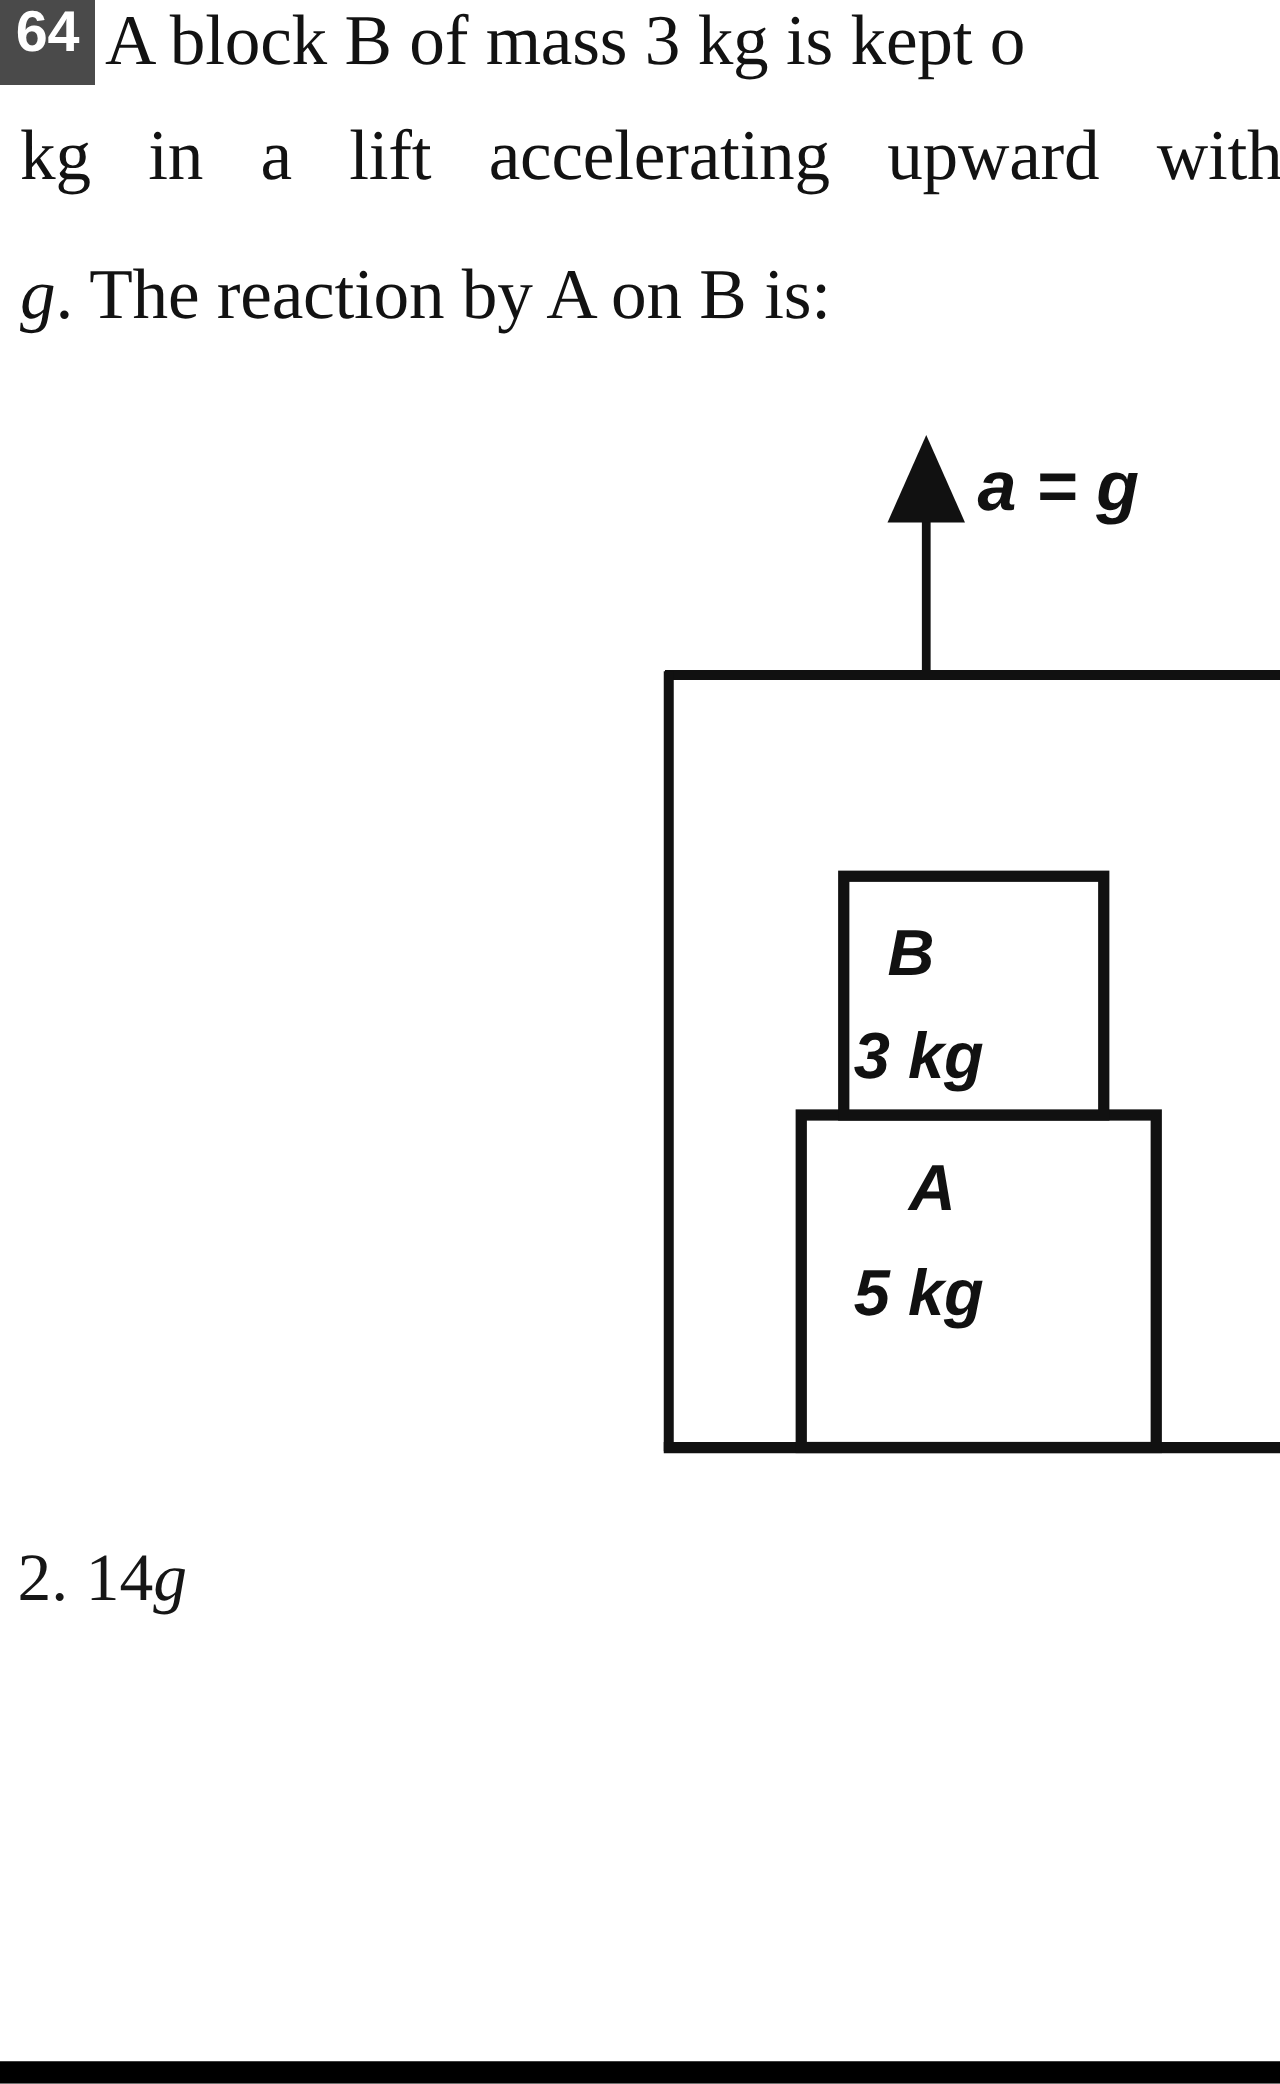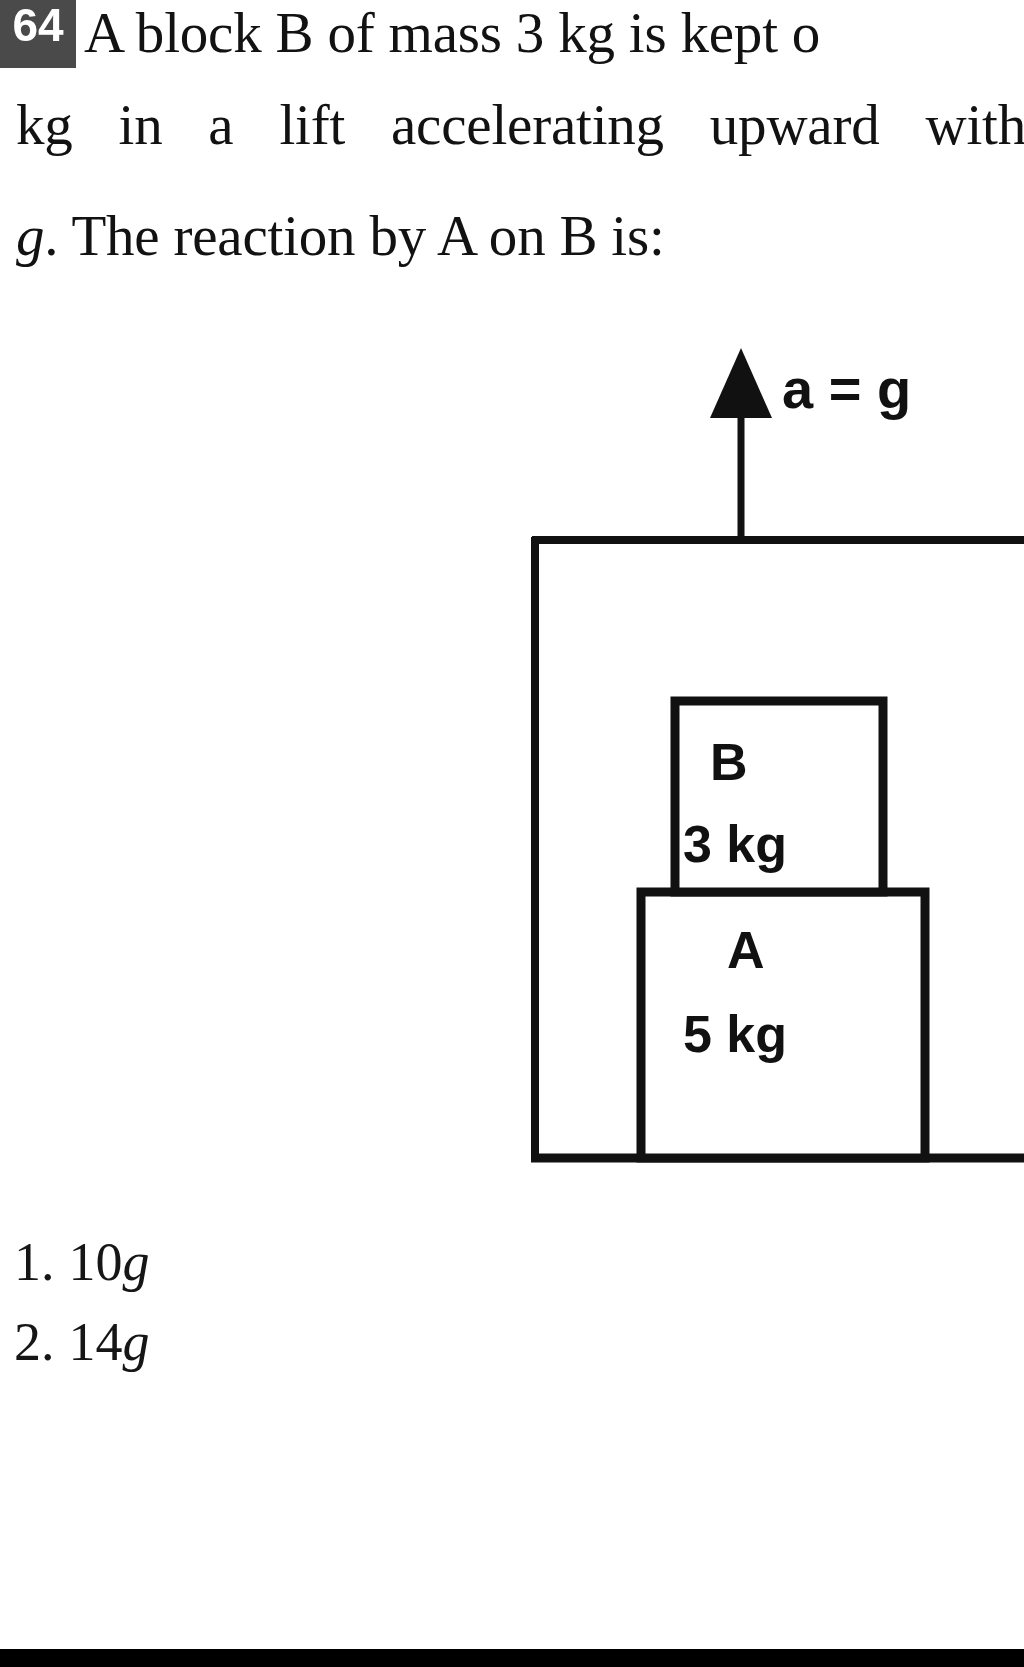--- a/index.html
+++ b/index.html
@@ -76,20 +76,21 @@
   }
   .ital { font-style: italic; }
 
   
   #diagram {
     position: absolute;
     left: 0;
     top: 330;
     width: 1024px;
     height: 840px;
+    font-style: italic;
   }
   #diagram svg { display: block; }
 
   
   #options {
     position: absolute;
     left: 14px;
     top: 1222px;
     width: 600px;
   }
@@ -165,23 +166,20 @@
     </text>
     <text x="683" y="532" font-family="Liberation Sans, sans-serif" font-size="52" font-weight="bold" fill="#111111">
       <tspan id="block-b-mass-tspan">3 kg</tspan>
     </text>
 
   </svg>
 </div>
 
 <div id="options">
 
-  <div class="option">
-    <span class="onum">1.</span><span class="oval"><span>10</span><i>g</i></span>
-  </div>
 
   <div class="option">
     <span class="onum">2.</span><span class="oval"><span>14</span><i>g</i></span>
   </div>
 
 
 
 </div>
 
 <div id="bottom-bar"></div>

